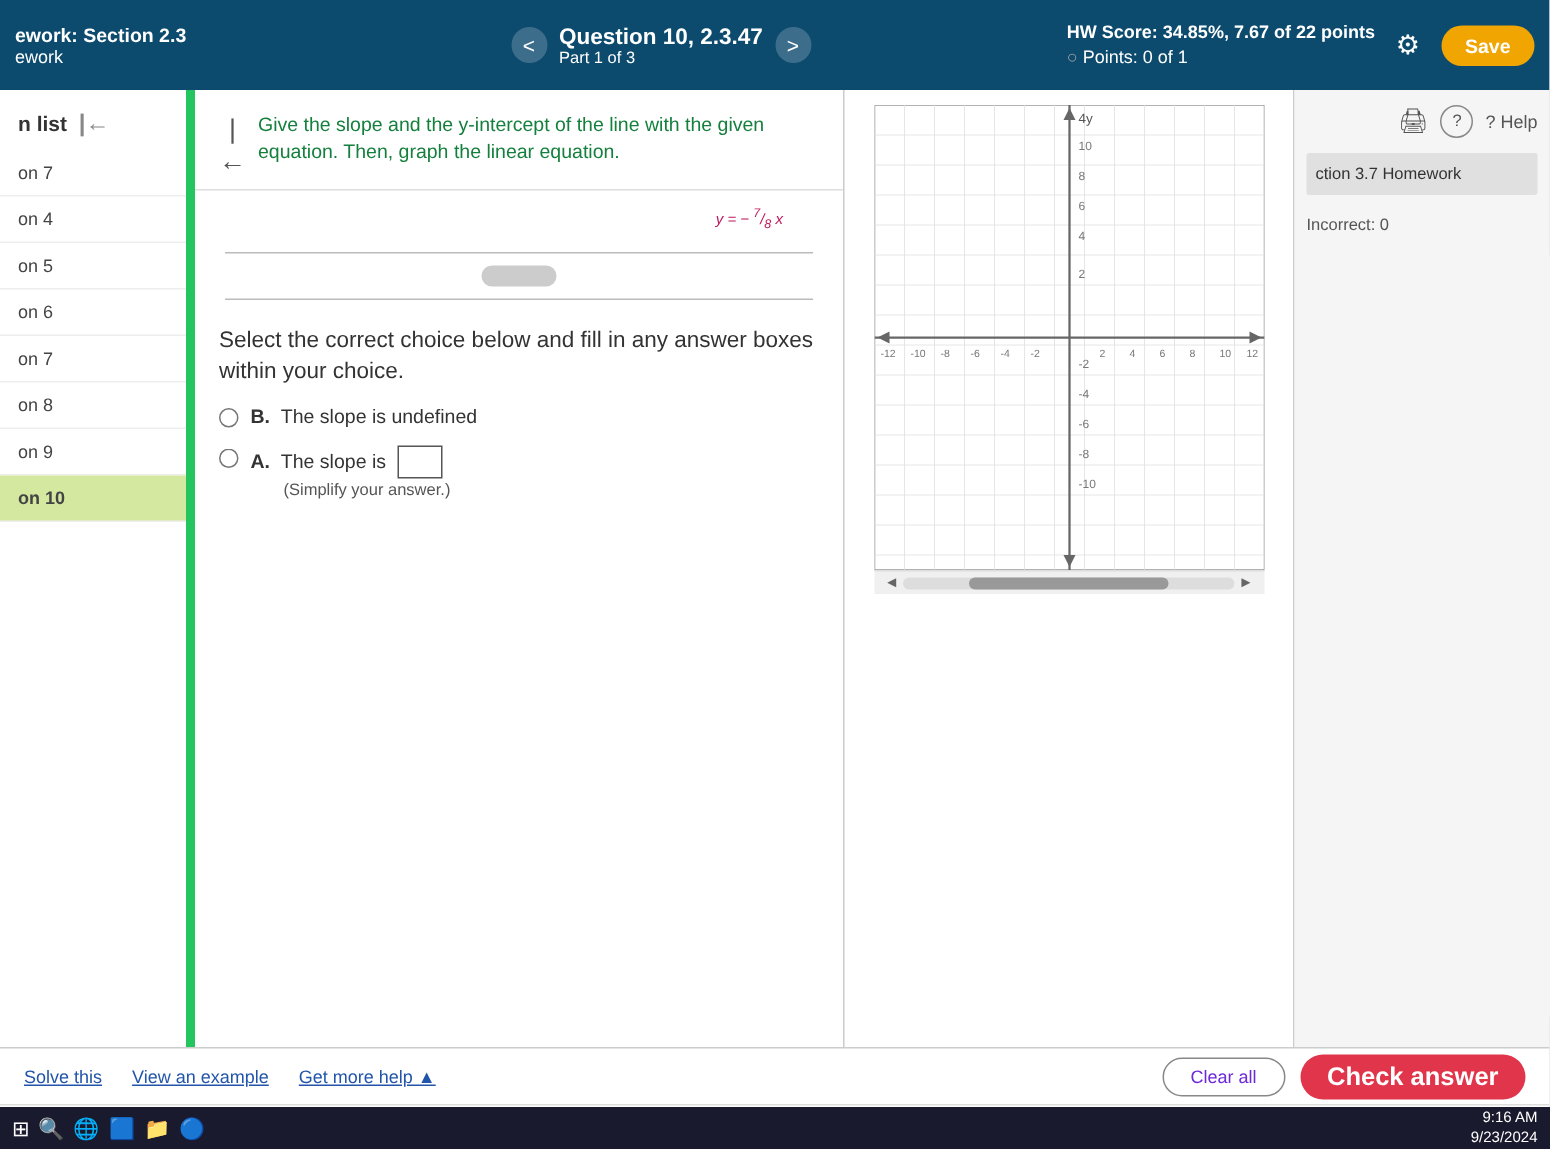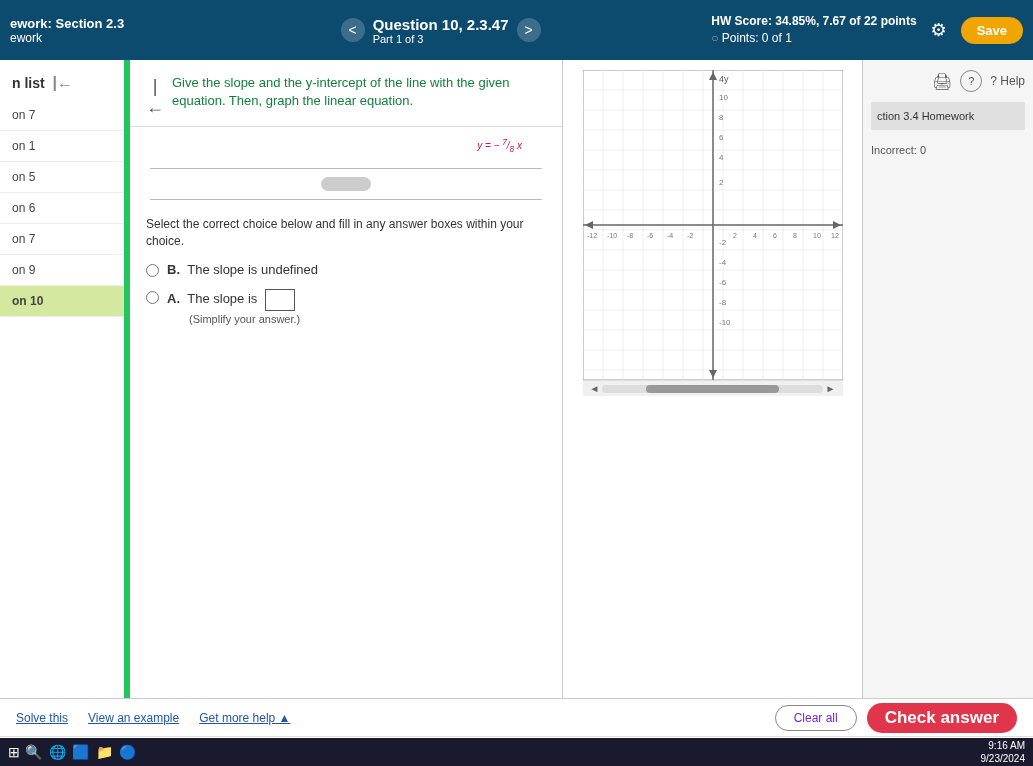--- a/index.html
+++ b/index.html
@@ -131,21 +131,21 @@
     .equation-display .eq { font-style: italic; }
     .divider-line {
       border: none;
       border-top: 1px solid #bbb;
       margin: 4px 20px;
     }
     .answer-section {
       padding: 12px 16px;
     }
     .answer-section .instructions {
-      font-size: 12px;
+      font-size: 15px;
       color: #333;
       margin-bottom: 12px;
       line-height: 1.4;
     }
     .radio-option {
       display: flex;
       align-items: flex-start;
       gap: 8px;
       margin-bottom: 12px;
       font-size: 13px;
@@ -359,24 +359,25 @@
 </div>
 
 <div class="main-layout">
 
   <div class="left-sidebar">
     <div class="sidebar-header">
       <span>n list</span>
       <span style="font-size:16px; color:#888; margin-left:4px">|←</span>
     </div>
     <div class="sidebar-item">on 7</div>
-    <div class="sidebar-item">on 1</div>
+    <div class="sidebar-item">on 4</div>
     <div class="sidebar-item">on 5</div>
     <div class="sidebar-item">on 6</div>
     <div class="sidebar-item">on 7</div>
+    <div class="sidebar-item">on 8</div>
     <div class="sidebar-item">on 9</div>
     <div class="sidebar-item active">on 10</div>
   </div>
 
   <div class="center-content">
     <div class="question-header">
       <button class="back-arrow-btn">|←</button>
       <div class="question-text">Give the slope and the y-intercept of the line with the given equation. Then, graph the linear equation.</div>
     </div>
 
@@ -496,21 +497,21 @@
       <span class="h-scroll-arrow">►</span>
     </div>
   </div>
 
   <div class="right-panel">
     <div class="right-panel-icons">
       <button class="icon-btn">🖨</button>
       <div class="help-badge">?</div>
       <span style="font-size:12px;color:#555;">? Help</span>
     </div>
-    <button class="section-link">ction 3.4 Homework</button>
+    <button class="section-link">ction 3.7 Homework</button>
     <div class="incorrect-label">Incorrect: 0</div>
   </div>
 
 </div>
 
 <div class="bottom-bar">
   <button class="bottom-link">Solve this</button>
   <button class="bottom-link">View an example</button>
   <button class="bottom-link">Get more help ▲</button>
   <div class="bottom-actions">

